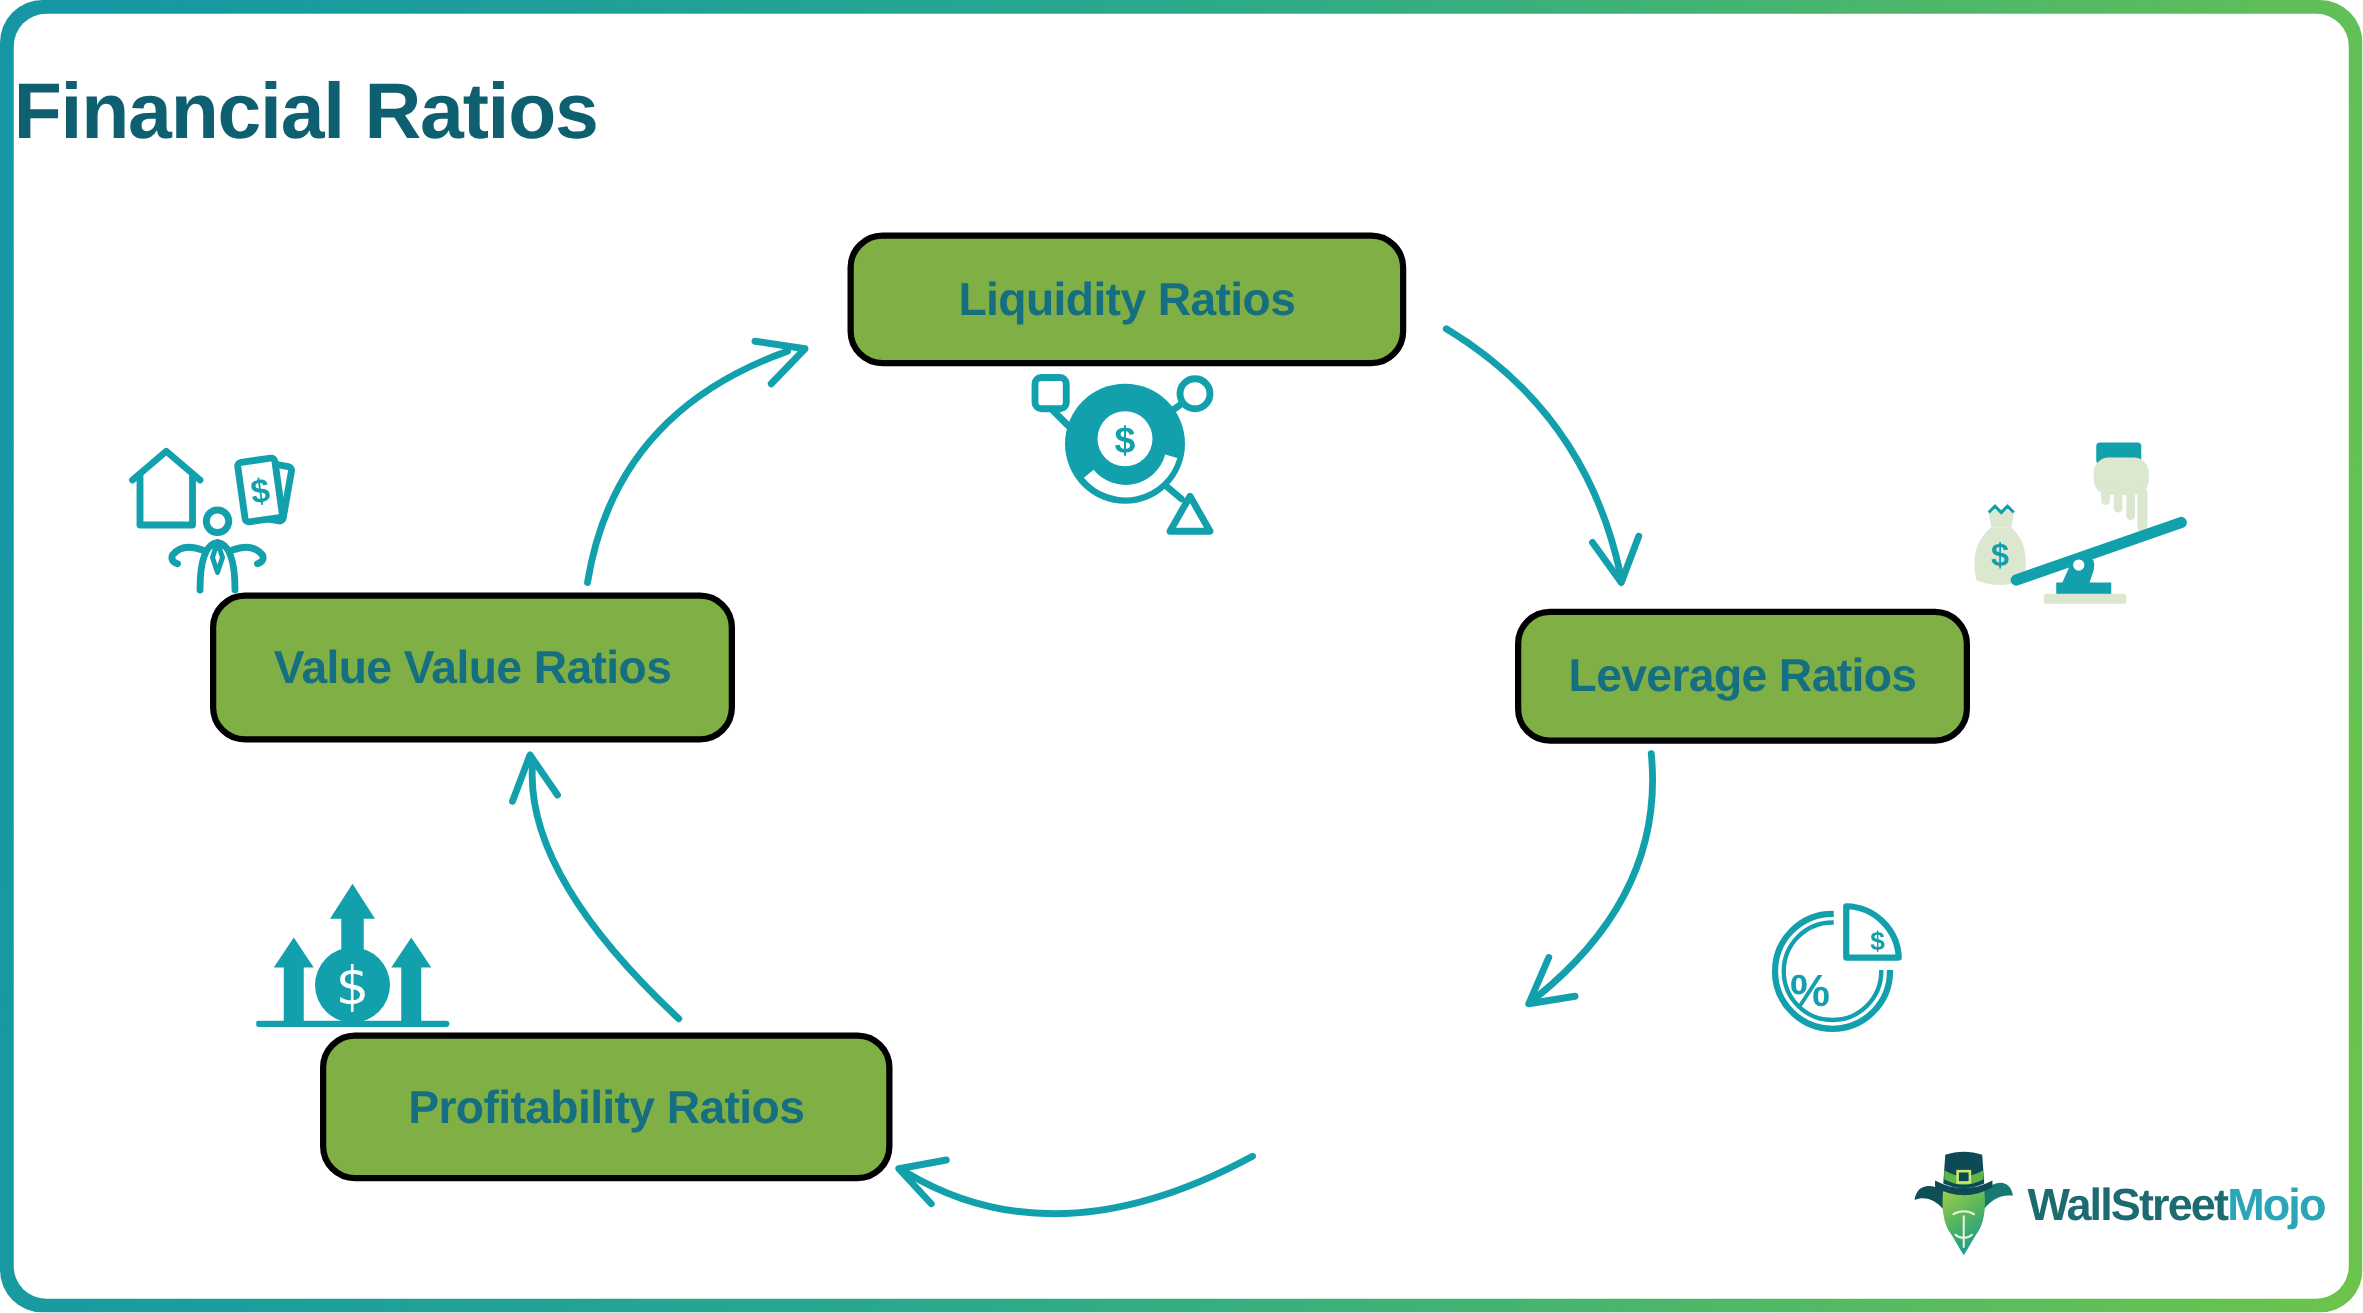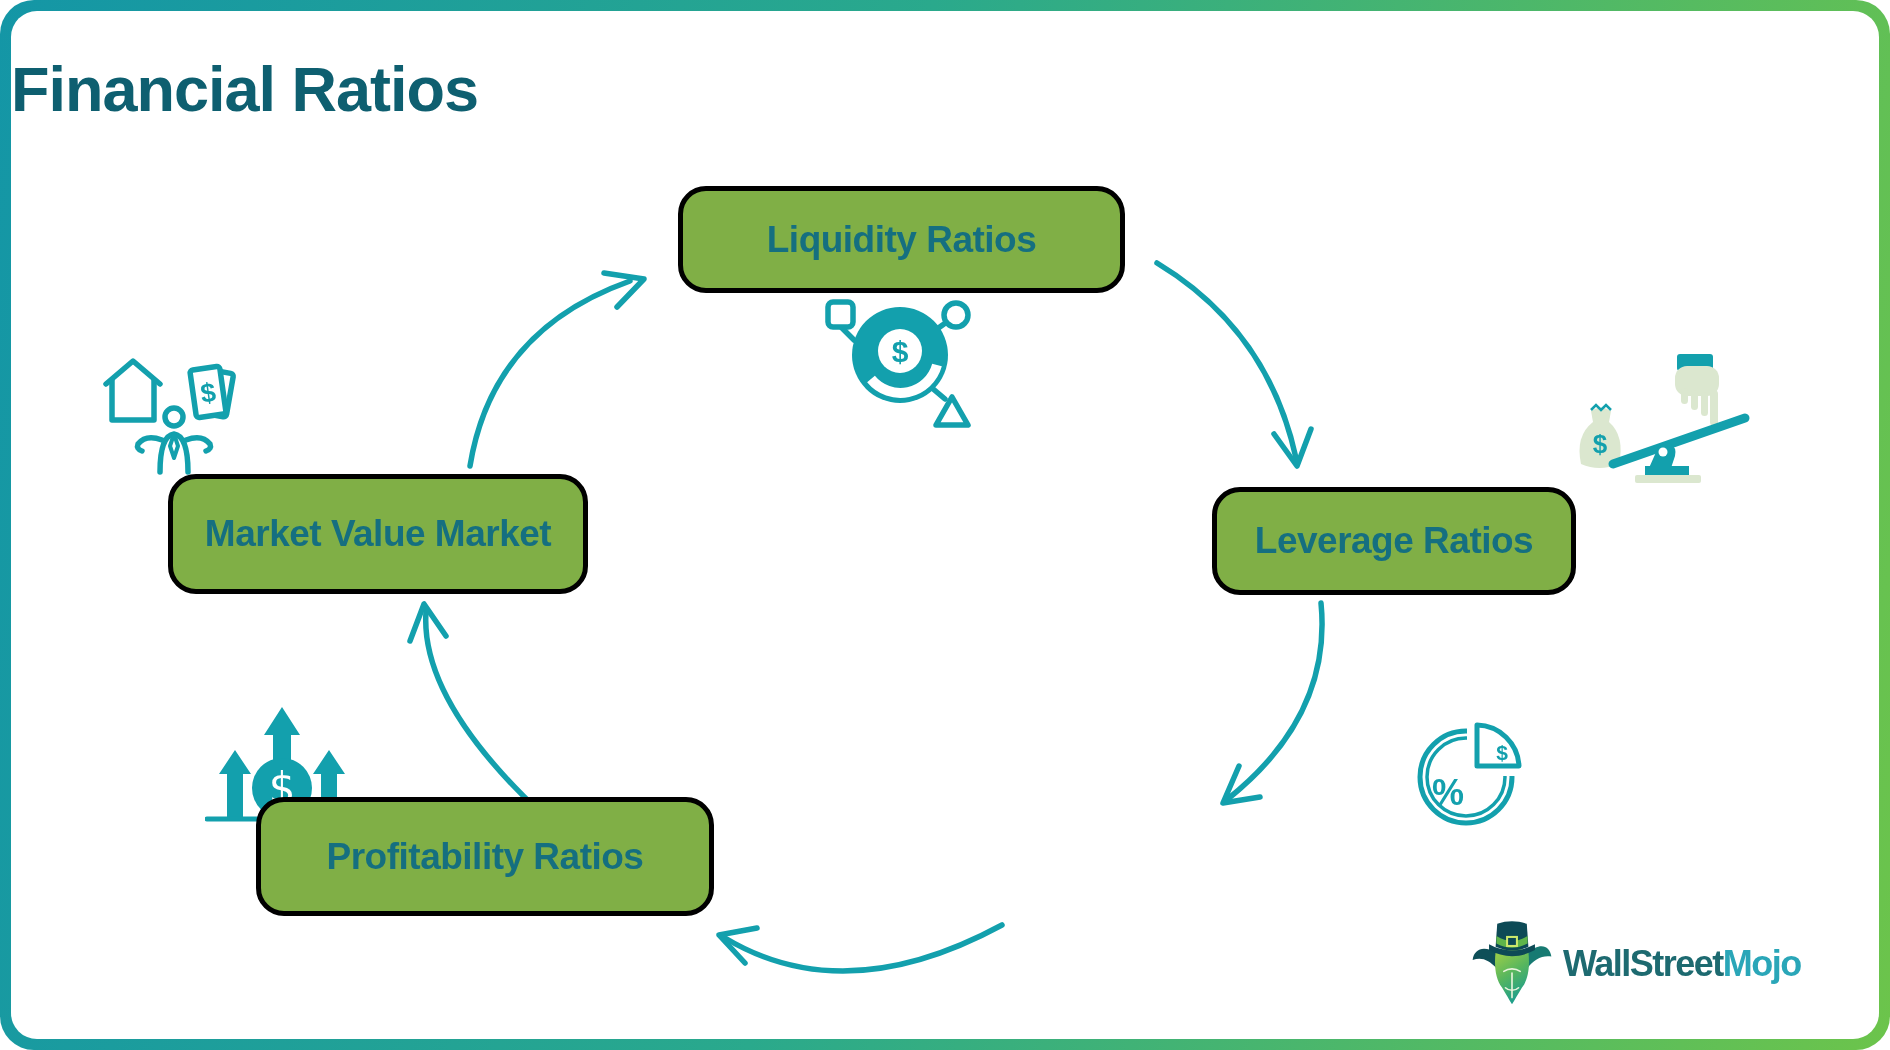--- a/index.html
+++ b/index.html
@@ -24,31 +24,31 @@
     border-radius:28px;display:flex;align-items:center;justify-content:center;
     text-align:center;padding:0 18px;
   }
   .node span{
     color:#156f80;font-weight:800;font-size:37px;line-height:1.12;
     letter-spacing:-0.5px;
   }
   .node-liquidity{left:667px;top:175px;width:447px;height:107px;}
   .node-leverage{left:1201px;top:476px;width:364px;height:108px;}
   .node-efficiency{left:1009px;top:815px;width:453px;height:118px;}
-  .node-profitability{left:245px;top:786px;width:458px;height:119px;}
+  .node-profitability{left:245px;top:815px;width:458px;height:119px;}
   .node-market{left:157px;top:463px;width:420px;height:120px;}
   .arrows{position:absolute;left:0;top:0;pointer-events:none;}
   .icon{position:absolute;}
   .icon-market{left:85px;top:341px;}
   .icon-liquidity{left:807px;top:285px;}
   .icon-leverage{left:1554px;top:339px;}
   .icon-efficiency{left:1394px;top:704px;}
   .icon-profitability{left:194px;top:691px;}
   .logo{
-    position:absolute;left:1460px;top:907px;display:flex;align-items:center;gap:10px;
+    position:absolute;left:1519px;top:907px;display:flex;align-items:center;gap:10px;
   }
   .logo-text{
     font-size:36px;font-weight:800;letter-spacing:-1.5px;white-space:nowrap;
   }
   .logo-text .primary{color:#1d6a70;}
   .logo-text .secondary{color:#2aa6b8;}
 </style>
 </head>
 <body>
 
@@ -155,21 +155,21 @@
     <div class="node node-liquidity">
       <span>Liquidity Ratios</span>
     </div>
     <div class="node node-leverage">
       <span>Leverage Ratios</span>
     </div>
     <div class="node node-profitability">
       <span>Profitability Ratios</span>
     </div>
     <div class="node node-market">
-      <span>Market Value Market</span>
+      <span>Value Value Ratios</span>
     </div>
 
     <div class="logo">
       <svg width="82" height="92" viewBox="0 0 100 110">
         <defs>
           <linearGradient id="bullGrad" x1="0" y1="0" x2="0.4" y2="1">
             <stop offset="0" stop-color="#a8d243"></stop>
             <stop offset="0.55" stop-color="#57b65e"></stop>
             <stop offset="1" stop-color="#1f9f8a"></stop>
           </linearGradient>

